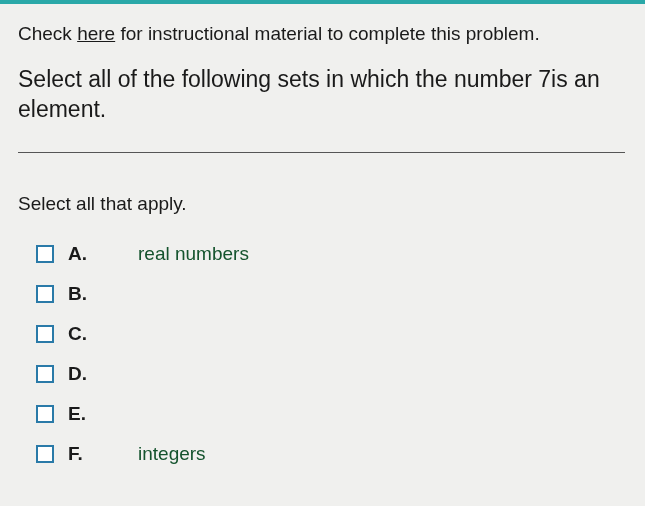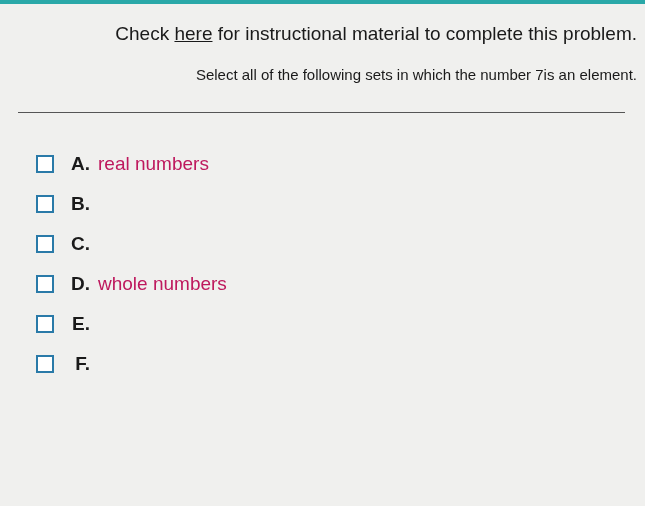--- a/index.html
+++ b/index.html
@@ -16,34 +16,33 @@
       position: relative;
       overflow: hidden;
     }
     .top-bar {
       height: 4px;
       background: #2aa8a8;
       width: 100%;
     }
     .content {
       padding: 18px 8px 0 18px;
-      text-align: right;
     }
     .instruction-line {
       font-size: 19px;
       margin-bottom: 18px;
       line-height: 1.3;
     }
     .here-link {
       text-decoration: underline;
       color: #1a1a1a;
       cursor: pointer;
     }
     .question-line {
-      font-size: 15px;
+      font-size: 23px;
       margin-bottom: 28px;
       line-height: 1.3;
     }
     .divider {
       border: none;
       border-top: 1px solid #555;
       margin: 0 0 40px 0;
       width: 98%;
     }
     .select-prompt {
@@ -67,38 +66,40 @@
       margin-right: 14px;
       cursor: pointer;
       flex-shrink: 0;
     }
     .option-letter {
       font-weight: bold;
       margin-right: 8px;
       min-width: 22px;
     }
     .option-text {
-      color: #be185d;
+      color: #14532d;
+      margin-left: 40px;
     }
   </style>
 </head>
 <body>
 
 <div class="top-bar"></div>
 
 <div class="content">
 
   <p class="instruction-line">
     <span>Check </span><a class="here-link">here</a><span> for instructional material to complete this problem.</span>
   </p>
 
   <p class="question-line">Select all of the following sets in which the number 7is an element.</p>
 
   <hr class="divider">
 
+  <p class="select-prompt">Select all that apply.</p>
 
   <div class="options">
 
     <div class="option-row">
       <div class="checkbox"></div>
       <span class="option-letter">A.</span>
       <span class="option-text">real numbers</span>
     </div>
 
     <div class="option-row">
@@ -107,27 +108,27 @@
     </div>
 
     <div class="option-row">
       <div class="checkbox"></div>
       <span class="option-letter">C.</span>
     </div>
 
     <div class="option-row">
       <div class="checkbox"></div>
       <span class="option-letter">D.</span>
-      <span class="option-text">whole numbers</span>
     </div>
 
     <div class="option-row">
       <div class="checkbox"></div>
       <span class="option-letter">E.</span>
     </div>
 
     <div class="option-row">
       <div class="checkbox"></div>
       <span class="option-letter">F.</span>
+      <span class="option-text">integers</span>
     </div>
 
   </div>
 </div>
 
 </body></html>

